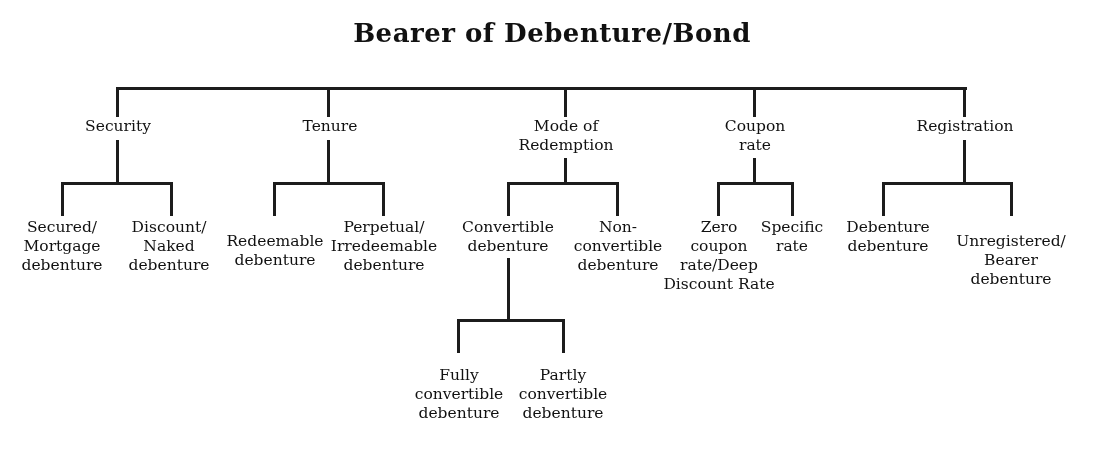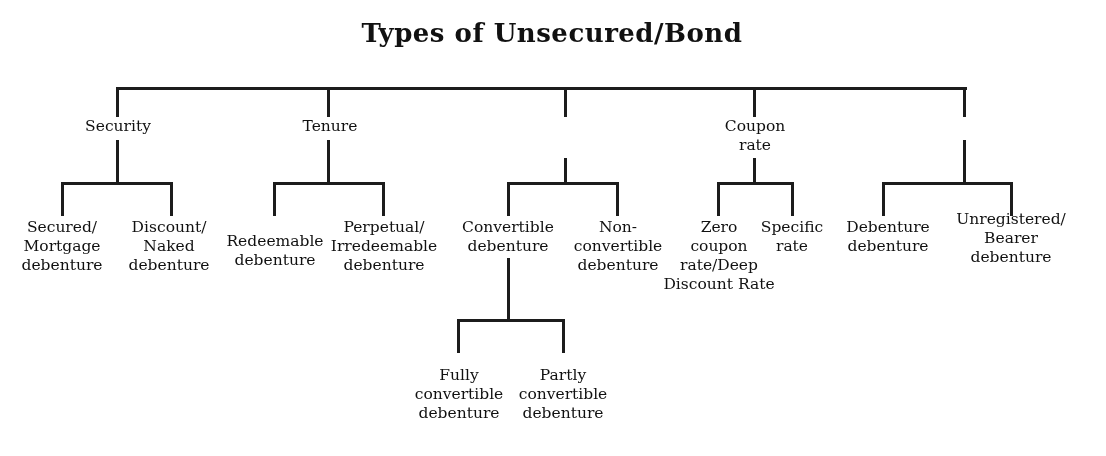--- a/index.html
+++ b/index.html
@@ -31,33 +31,36 @@
   }
   .hline,.vline{position:absolute;background:#1c1c1c;}
   .hline{height:3px;}
   .vline{width:3px;}
 </style>
 </head>
 <body>
 
 <div id="stage">
 
-  <div class="title">Types of Unsecured/Bond</div>
+  <div class="title">Bearer of Debenture/Bond</div>
 
   <div class="hline" style="left:116px;top:87px;width:851px"></div>
   <div class="vline" style="left:116px;top:87px;height:30px"></div>
   <div class="vline" style="left:327px;top:87px;height:30px"></div>
   <div class="vline" style="left:564px;top:87px;height:30px"></div>
   <div class="vline" style="left:753px;top:87px;height:30px"></div>
   <div class="vline" style="left:963px;top:87px;height:30px"></div>
 
   <div class="node" style="left:330px;top:117px">Tenure</div>
   <div class="node" style="left:118px;top:117px">Security</div>
+  <div class="node" style="left:566px;top:117px">Mode of
+Redemption</div>
   <div class="node" style="left:755px;top:117px">Coupon
 rate</div>
+  <div class="node" style="left:965px;top:117px">Registration</div>
 
   <div class="vline" style="left:116px;top:140px;height:43px"></div>
   <div class="hline" style="left:61px;top:182px;width:112px"></div>
   <div class="vline" style="left:61px;top:182px;height:34px"></div>
   <div class="vline" style="left:170px;top:182px;height:34px"></div>
 
   <div class="vline" style="left:327px;top:140px;height:43px"></div>
   <div class="hline" style="left:273px;top:182px;width:112px"></div>
   <div class="vline" style="left:273px;top:182px;height:34px"></div>
   <div class="vline" style="left:382px;top:182px;height:34px"></div>
@@ -94,21 +97,21 @@
 convertible
 debenture</div>
   <div class="node" style="left:719px;top:218px">Zero
 coupon
 rate/Deep
 Discount Rate</div>
   <div class="node" style="left:792px;top:218px">Specific
 rate</div>
   <div class="node" style="left:888px;top:218px">Debenture
 debenture</div>
-  <div class="node" style="left:1011px;top:210px">Unregistered/
+  <div class="node" style="left:1011px;top:232px">Unregistered/
 Bearer
 debenture</div>
 
   <div class="vline" style="left:507px;top:258px;height:62px"></div>
   <div class="hline" style="left:457px;top:319px;width:108px"></div>
   <div class="vline" style="left:457px;top:319px;height:34px"></div>
   <div class="vline" style="left:562px;top:319px;height:34px"></div>
 
   <div class="node" style="left:459px;top:366px">Fully
 convertible

